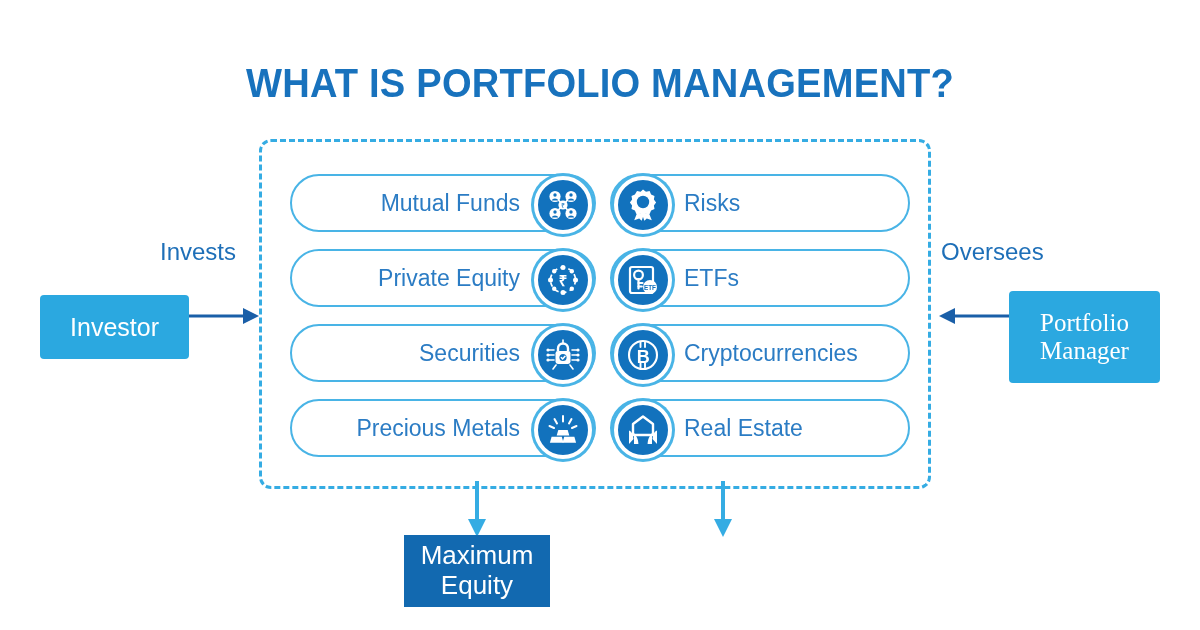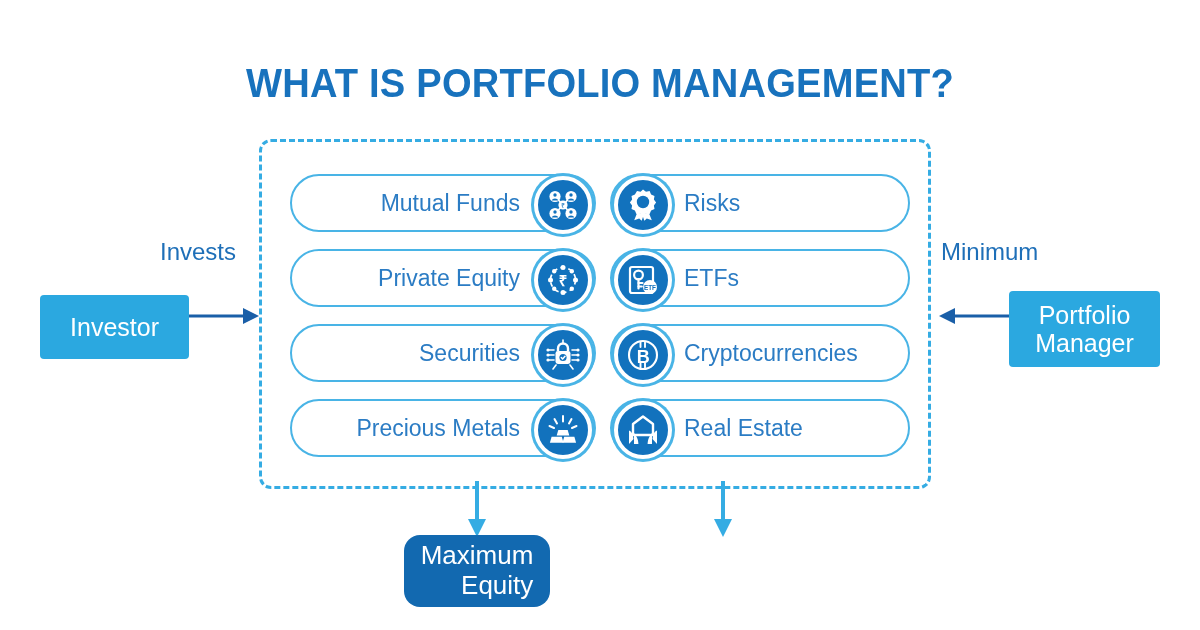--- a/index.html
+++ b/index.html
@@ -124,21 +124,22 @@
   .investor-box {
     left: 40px;
     top: 283px;
     width: 149px;
     height: 64px;
   }
   .manager-box {
     left: 1009px;
     top: 279px;
     width: 151px;
-    height: 76px;
+    height: 92px;
+    font-family: Liberation Serif, serif;
   }
   .side-label {
     position: absolute;
     font-size: 24px;
     color: #1E6FB8;
     white-space: nowrap;
   }
   .label-invests { left: 160px; top: 238px; }
   .label-oversees { left: 941px; top: 238px; }
 
@@ -148,26 +149,26 @@
     top: 303px;
     height: 26px;
   }
   .arrow-left-src  { left: 189px; width: 70px; }
   .arrow-right-src { left: 931px; width: 78px; }
 
   
   .outcome-box {
     position: absolute;
     background: #1269B0;
-    border-radius: 16px;
+    border-radius: 0;
     color: #ffffff;
     display: flex;
     align-items: center;
     justify-content: center;
-    text-align: right;
+    text-align: center;
     font-size: 26px;
     line-height: 1.15;
     box-sizing: border-box;
   }
   .max-box { left: 404px; top: 535px; width: 146px; height: 72px; }
   .min-box { left: 650px; top: 535px; width: 146px; height: 72px; }
 
   .v-arrow {
     position: absolute;
     width: 26px;
@@ -189,21 +190,21 @@
   <div class="side-box investor-box">
     <span>Investor</span>
   </div>
   <div class="h-arrow arrow-left-src">
     <svg width="70" height="26" viewBox="0 0 70 26">
       <line x1="0" y1="13" x2="56" y2="13" stroke="#1A5FA8" stroke-width="3"></line>
       <polygon points="54,5 70,13 54,21" fill="#1A5FA8"></polygon>
     </svg>
   </div>
 
-  <div class="side-label label-oversees">Minimum</div>
+  <div class="side-label label-oversees">Oversees</div>
   <div class="side-box manager-box">
     <span>
       <span>Portfolio</span><br><span>Manager</span>
     </span>
   </div>
   <div class="h-arrow arrow-right-src">
     <svg width="78" height="26" viewBox="0 0 78 26">
       <line x1="22" y1="13" x2="78" y2="13" stroke="#1A5FA8" stroke-width="3"></line>
       <polygon points="24,5 8,13 24,21" fill="#1A5FA8"></polygon>
     </svg>

